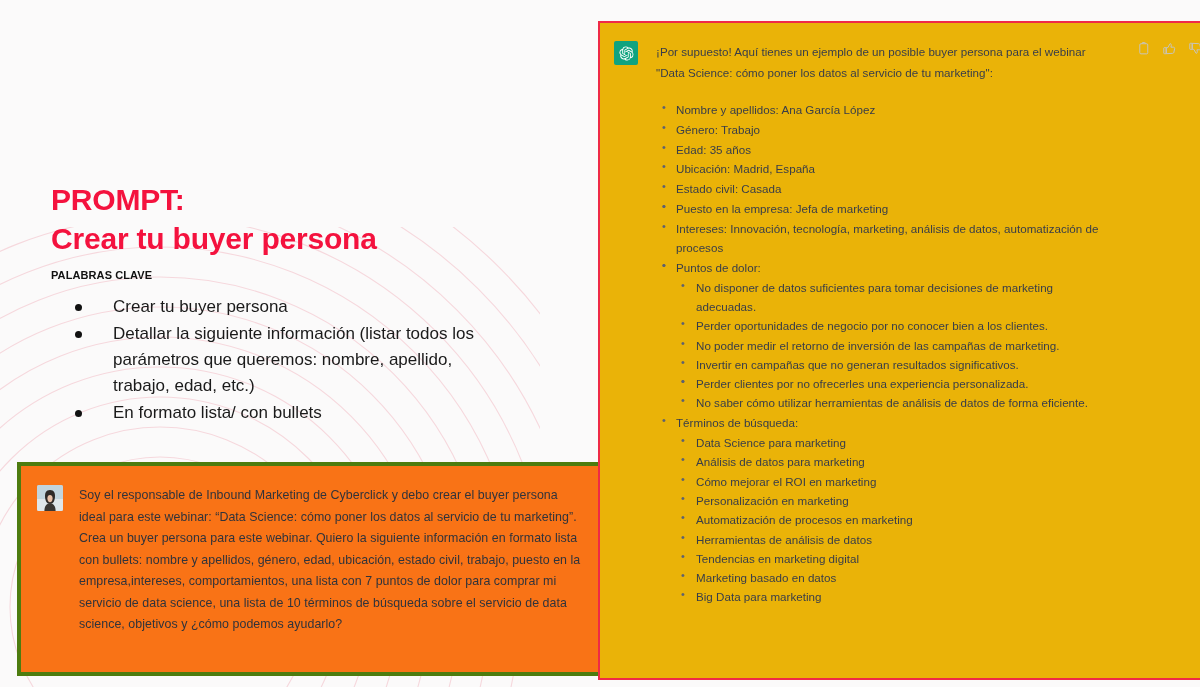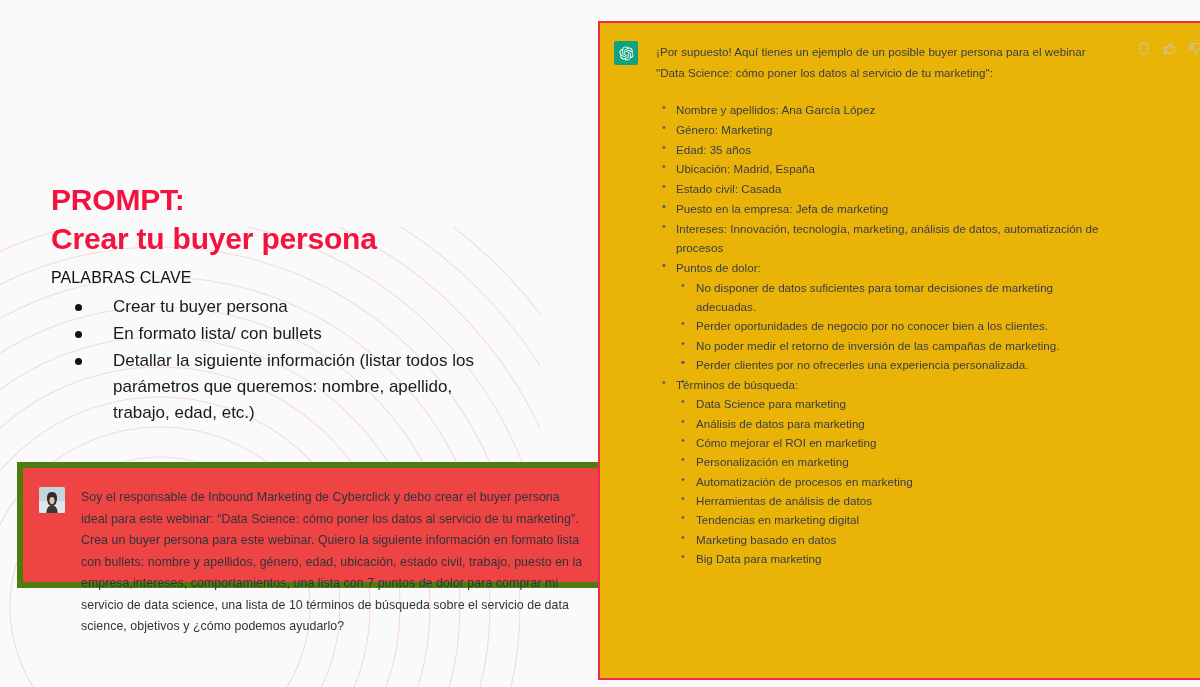--- a/index.html
+++ b/index.html
@@ -47,22 +47,22 @@
     line-height: 1.32;
     letter-spacing: -0.2px;
     white-space: pre-line;
   }
   .prompt-title .line2 { display: block; }
 
   .keywords-heading {
     position: absolute;
     left: 38px;
     top: 269px;
-    font-size: 16px;
-    font-weight: normal;
+    font-size: 11px;
+    font-weight: bold;
     color: #111111;
     letter-spacing: 0.1px;
   }
 
   .keywords-list {
     position: absolute;
     left: 62px;
     top: 294px;
     width: 430px;
     list-style: none;
@@ -84,23 +84,23 @@
     border-radius: 50%;
     background: #111111;
   }
 
   
   .prompt-box {
     position: absolute;
     left: 17px;
     top: 462px;
     width: 623px;
-    height: 126px;
-    border: 6px solid #4d7c0f;
-    background: #ef4444;
+    height: 214px;
+    border: 4px solid #4d7c0f;
+    background: #f97316;
     z-index: 3;
   }
 
   .msg-row {
     display: flex;
     padding: 19px 16px 0 16px;
     position: relative;
   }
 
   .user-avatar {
@@ -255,25 +255,25 @@
 
   <div class="keywords-heading">PALABRAS CLAVE</div>
 
   <ul class="keywords-list">
     <li>
       <span class="kw-bullet"></span>
       <span>Crear tu buyer persona</span>
     </li>
     <li>
       <span class="kw-bullet"></span>
-      <span>En formato lista/ con bullets</span>
+      <span>Detallar la siguiente información (listar todos los parámetros que queremos: nombre, apellido, trabajo, edad, etc.)</span>
     </li>
     <li>
       <span class="kw-bullet"></span>
-      <span>Detallar la siguiente información (listar todos los parámetros que queremos: nombre, apellido, trabajo, edad, etc.)</span>
+      <span>En formato lista/ con bullets</span>
     </li>
   </ul>
 </div>
 
 <div class="prompt-box">
   <div class="msg-row">
     <div class="user-avatar">
       <svg viewBox="0 0 26 26" width="26" height="26">
         <rect width="26" height="26" fill="#c2d4dd"></rect>
         <rect y="14" width="26" height="12" fill="#dfe6ea"></rect>
@@ -299,40 +299,40 @@
       <svg viewBox="0 0 24 24" width="17" height="17">
         <path fill="#ffffff" d="M20.6 10.1a5 5 0 0 0-.43-4.1 5.05 5.05 0 0 0-5.44-2.42A5 5 0 0 0 10.9 2a5.05 5.05 0 0 0-4.82 3.5A5 5 0 0 0 2.74 7.9a5.05 5.05 0 0 0 .62 5.92 5 5 0 0 0 .43 4.1 5.05 5.05 0 0 0 5.44 2.42A5 5 0 0 0 13.1 22a5.05 5.05 0 0 0 4.82-3.5 5 5 0 0 0 3.34-2.42 5.05 5.05 0 0 0-.66-5.98zm-7.5 10.48a3.74 3.74 0 0 1-2.4-.87l.12-.07 3.98-2.3a.65.65 0 0 0 .33-.56V11.2l1.68.97a.06.06 0 0 1 .03.05v4.65a3.76 3.76 0 0 1-3.74 3.71zM5.05 17.1a3.73 3.73 0 0 1-.45-2.51l.12.07 3.98 2.3a.65.65 0 0 0 .65 0l4.86-2.8v1.94a.06.06 0 0 1-.02.05l-4.03 2.33a3.76 3.76 0 0 1-5.11-1.37zM4 8.57a3.73 3.73 0 0 1 1.96-1.64v4.73a.64.64 0 0 0 .32.56l4.84 2.79-1.68.97a.06.06 0 0 1-.06 0L5.31 13.6A3.76 3.76 0 0 1 4 8.57zm13.83 3.21-4.86-2.82 1.68-.97a.06.06 0 0 1 .06 0l4.03 2.33a3.75 3.75 0 0 1-.58 6.77v-4.74a.65.65 0 0 0-.33-.57zm1.67-2.52-.12-.07-3.97-2.32a.65.65 0 0 0-.66 0L9.9 9.67V7.73a.06.06 0 0 1 .02-.05l4.03-2.33a3.75 3.75 0 0 1 5.57 3.89zM8.99 12.72l-1.69-.97a.06.06 0 0 1-.03-.05V7.06a3.75 3.75 0 0 1 6.15-2.88l-.12.07-3.98 2.3a.65.65 0 0 0-.33.56zm.91-1.97L12.07 9.5l2.17 1.25v2.5l-2.17 1.25-2.17-1.25z"></path>
       </svg>
     </div>
 
     <div class="resp-body">
       <div class="resp-intro">¡Por supuesto! Aquí tienes un ejemplo de un posible buyer persona para el webinar "Data Science: cómo poner los datos al servicio de tu marketing":</div>
 
       <ul class="lvl1">
         <li><span class="b1">•</span><span>Nombre y apellidos: Ana García López</span></li>
-        <li><span class="b1">•</span><span>Género: Marketing</span></li>
+        <li><span class="b1">•</span><span>Género: Trabajo</span></li>
         <li><span class="b1">•</span><span>Edad: 35 años</span></li>
         <li><span class="b1">•</span><span>Ubicación: Madrid, España</span></li>
         <li><span class="b1">•</span><span>Estado civil: Casada</span></li>
         <li><span class="b1">•</span></li>
         <li><span class="b1">•</span><span>Puesto en la empresa: Jefa de marketing</span></li>
         <li><span class="b1">•</span><span>Intereses: Innovación, tecnología, marketing, análisis de datos, automatización de procesos</span></li>
         <li><span class="b1">•</span></li>
 
         <li>
           <span class="b1">•</span>
           <span>Puntos de dolor:</span>
           <ul class="lvl2">
             <li><span class="b2">•</span><span>No disponer de datos suficientes para tomar decisiones de marketing adecuadas.</span></li>
             <li><span class="b2">•</span><span>Perder oportunidades de negocio por no conocer bien a los clientes.</span></li>
             <li><span class="b2">•</span><span>No poder medir el retorno de inversión de las campañas de marketing.</span></li>
-            <li><span class="b2">•</span></li>
+            <li><span class="b2">•</span><span>Invertir en campañas que no generan resultados significativos.</span></li>
             <li><span class="b2">•</span></li>
             <li><span class="b2">•</span><span>Perder clientes por no ofrecerles una experiencia personalizada.</span></li>
-            <li><span class="b2">•</span></li>
+            <li><span class="b2">•</span><span>No saber cómo utilizar herramientas de análisis de datos de forma eficiente.</span></li>
           </ul>
         </li>
 
         <li>
           <span class="b1">•</span>
           <span>Términos de búsqueda:</span>
           <ul class="lvl2">
             <li><span class="b2">•</span><span>Data Science para marketing</span></li>
             <li><span class="b2">•</span><span>Análisis de datos para marketing</span></li>
             <li><span class="b2">•</span><span>Cómo mejorar el ROI en marketing</span></li>

